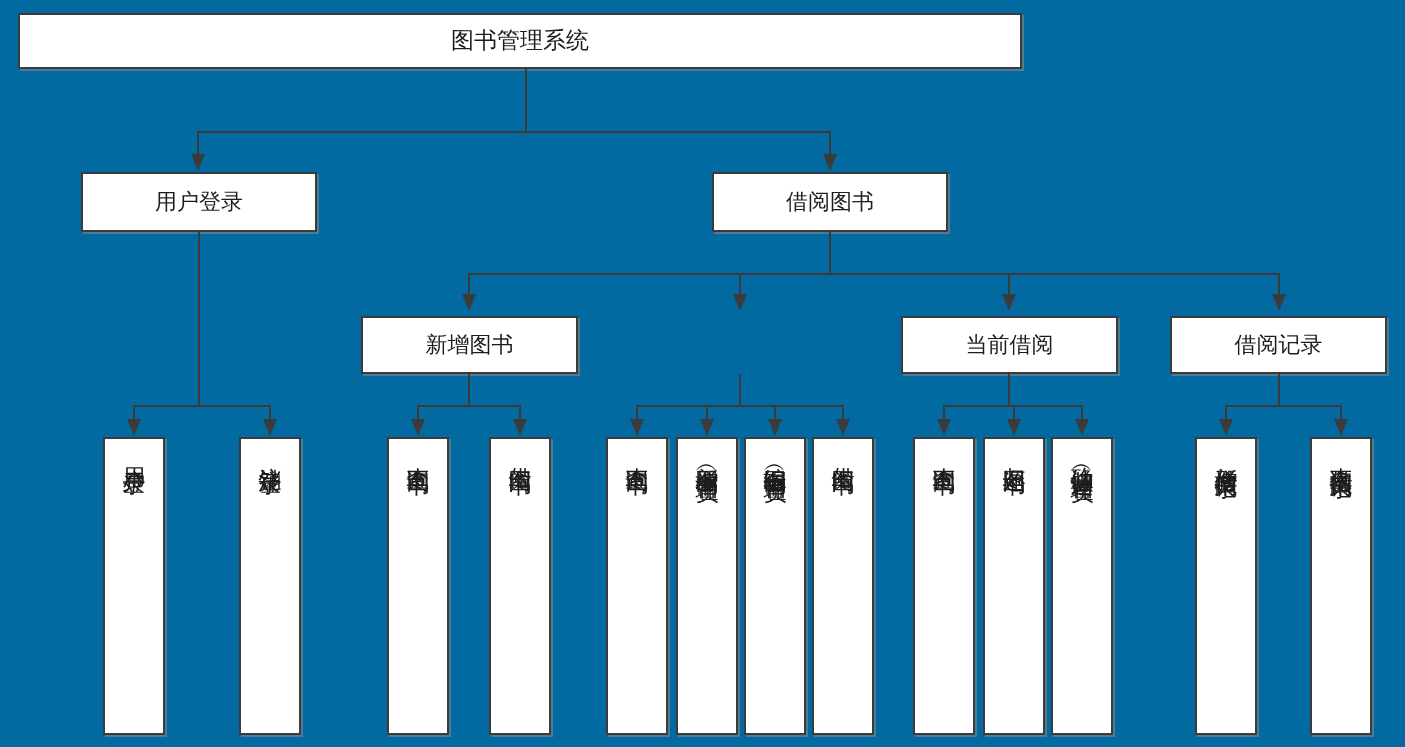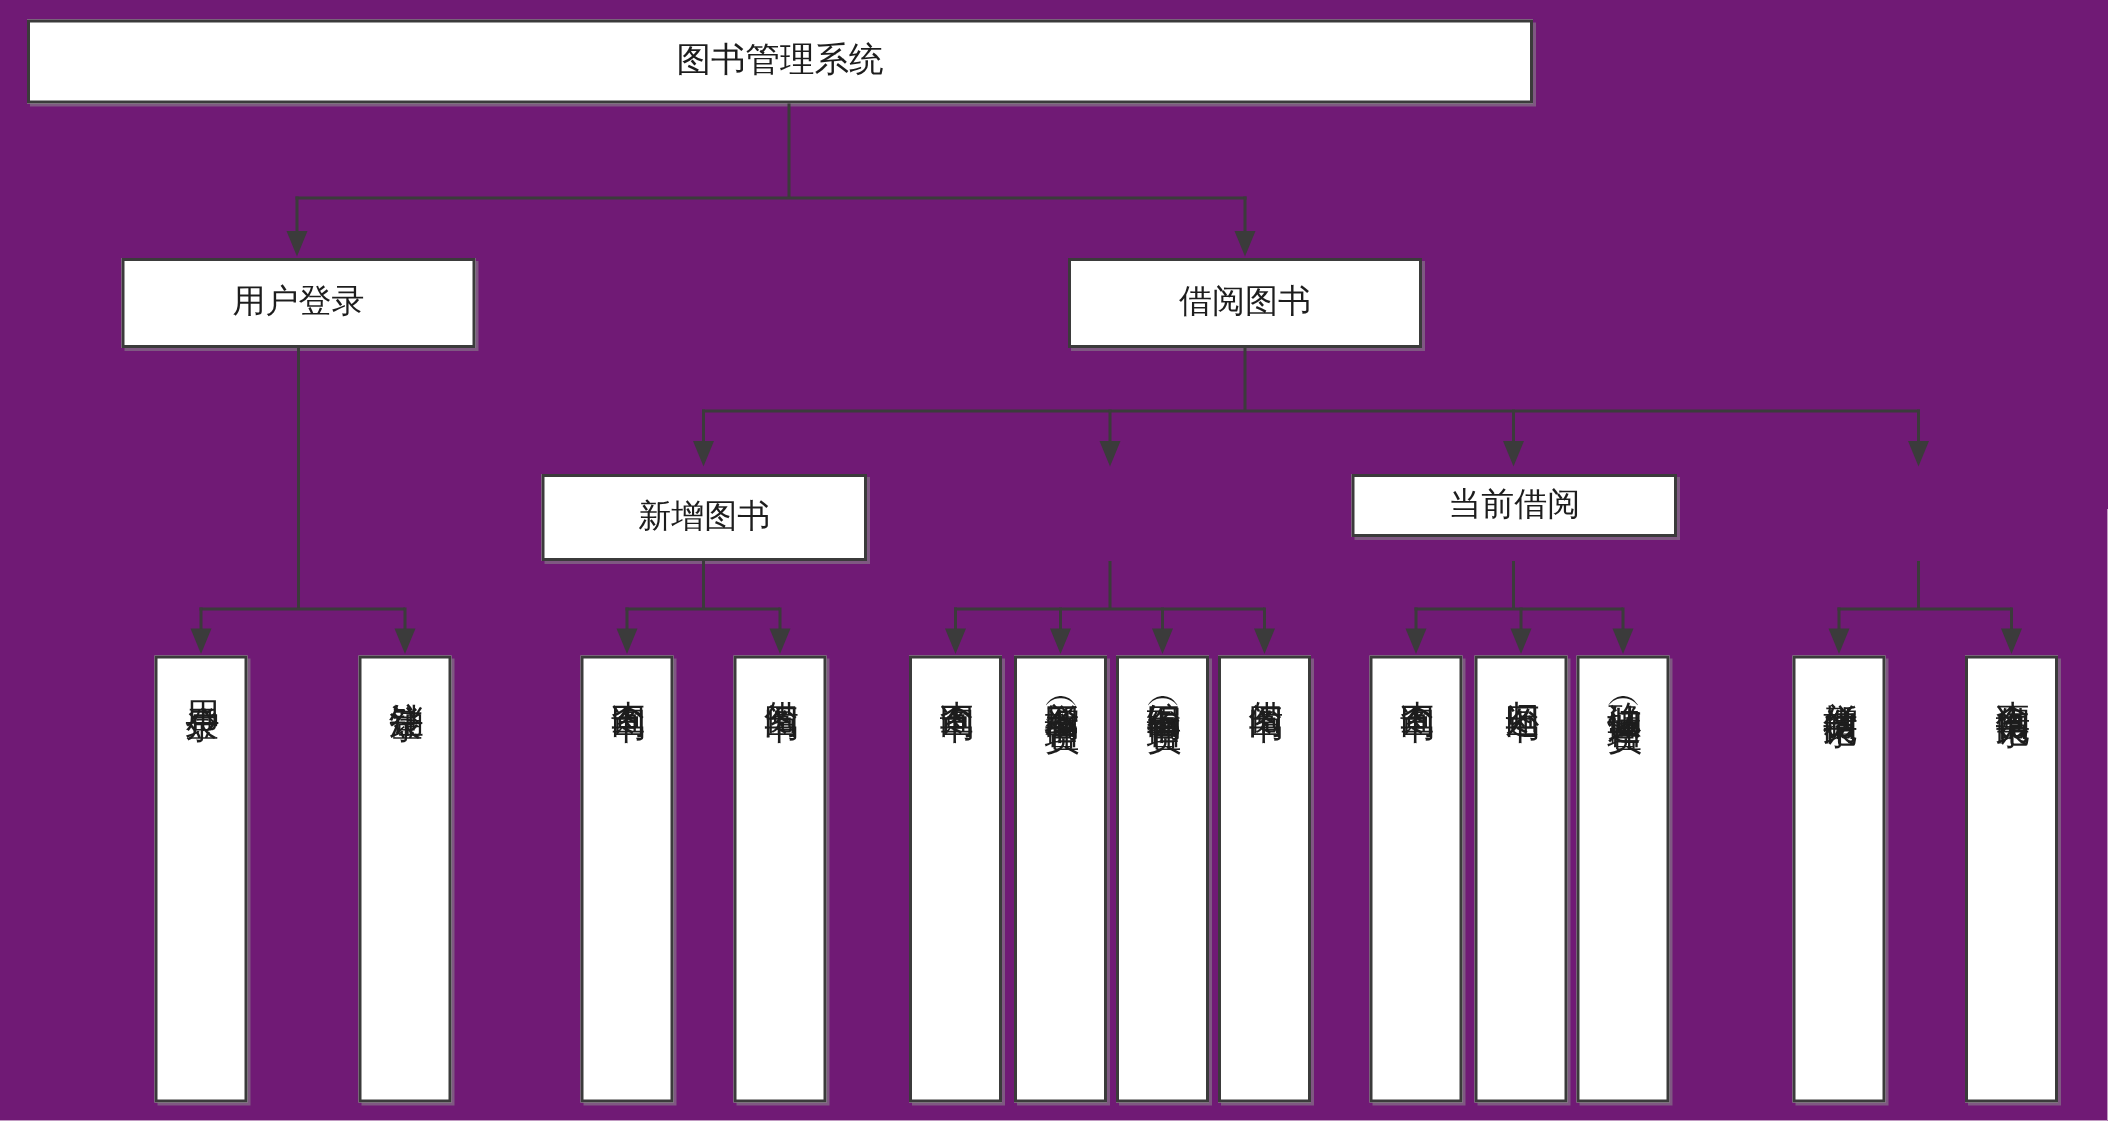--- a/index.html
+++ b/index.html
@@ -7,21 +7,21 @@
     padding: 0;
     background: #ffffff;
   }
   body {
     font-family: "DejaVu Sans", "Liberation Sans", sans-serif;
   }
   #canvas {
     position: relative;
     width: 1405px;
     height: 747px;
-    background: #701a75;
+    background: #0369a1;
     overflow: hidden;
   }
   
   .node {
     position: absolute;
     box-sizing: border-box;
     background: #ffffff;
     border: 2px solid #3b3b3b;
     display: flex;
     align-items: center;
@@ -119,22 +119,25 @@
   <div class="vline" style="left:739px; top:273px; width:2px; height:23px;"></div>
   <div class="arrow" style="left:733px; top:294px;"></div>
   <div class="vline" style="left:1008px; top:273px; width:2px; height:23px;"></div>
   <div class="arrow" style="left:1002px; top:294px;"></div>
   <div class="vline" style="left:1278px; top:273px; width:2px; height:23px;"></div>
   <div class="arrow" style="left:1272px; top:294px;"></div>
 
   <div class="node mid shadowed" style="left:361px; top:316px; width:217px; height:58px;">
     <span class="node-label">新增图书</span>
   </div>
-  <div class="node mid shadowed" style="left:901px; top:316px; width:217px; height:42px;">
+  <div class="node mid shadowed" style="left:901px; top:316px; width:217px; height:58px;">
     <span class="node-label">当前借阅</span>
+  </div>
+  <div class="node mid shadowed" style="left:1170px; top:316px; width:217px; height:58px;">
+    <span class="node-label">借阅记录</span>
   </div>
 
   <div class="vline" style="left:468px; top:374px; width:2px; height:32px;"></div>
   <div class="hline" style="left:417px; top:405px; width:103px; height:2px;"></div>
   <div class="vline" style="left:417px; top:405px; width:2px; height:16px;"></div>
   <div class="arrow" style="left:411px; top:419px;"></div>
   <div class="vline" style="left:519px; top:405px; width:2px; height:16px;"></div>
   <div class="arrow" style="left:513px; top:419px;"></div>
 
   <div class="vline" style="left:739px; top:374px; width:2px; height:32px;"></div>

